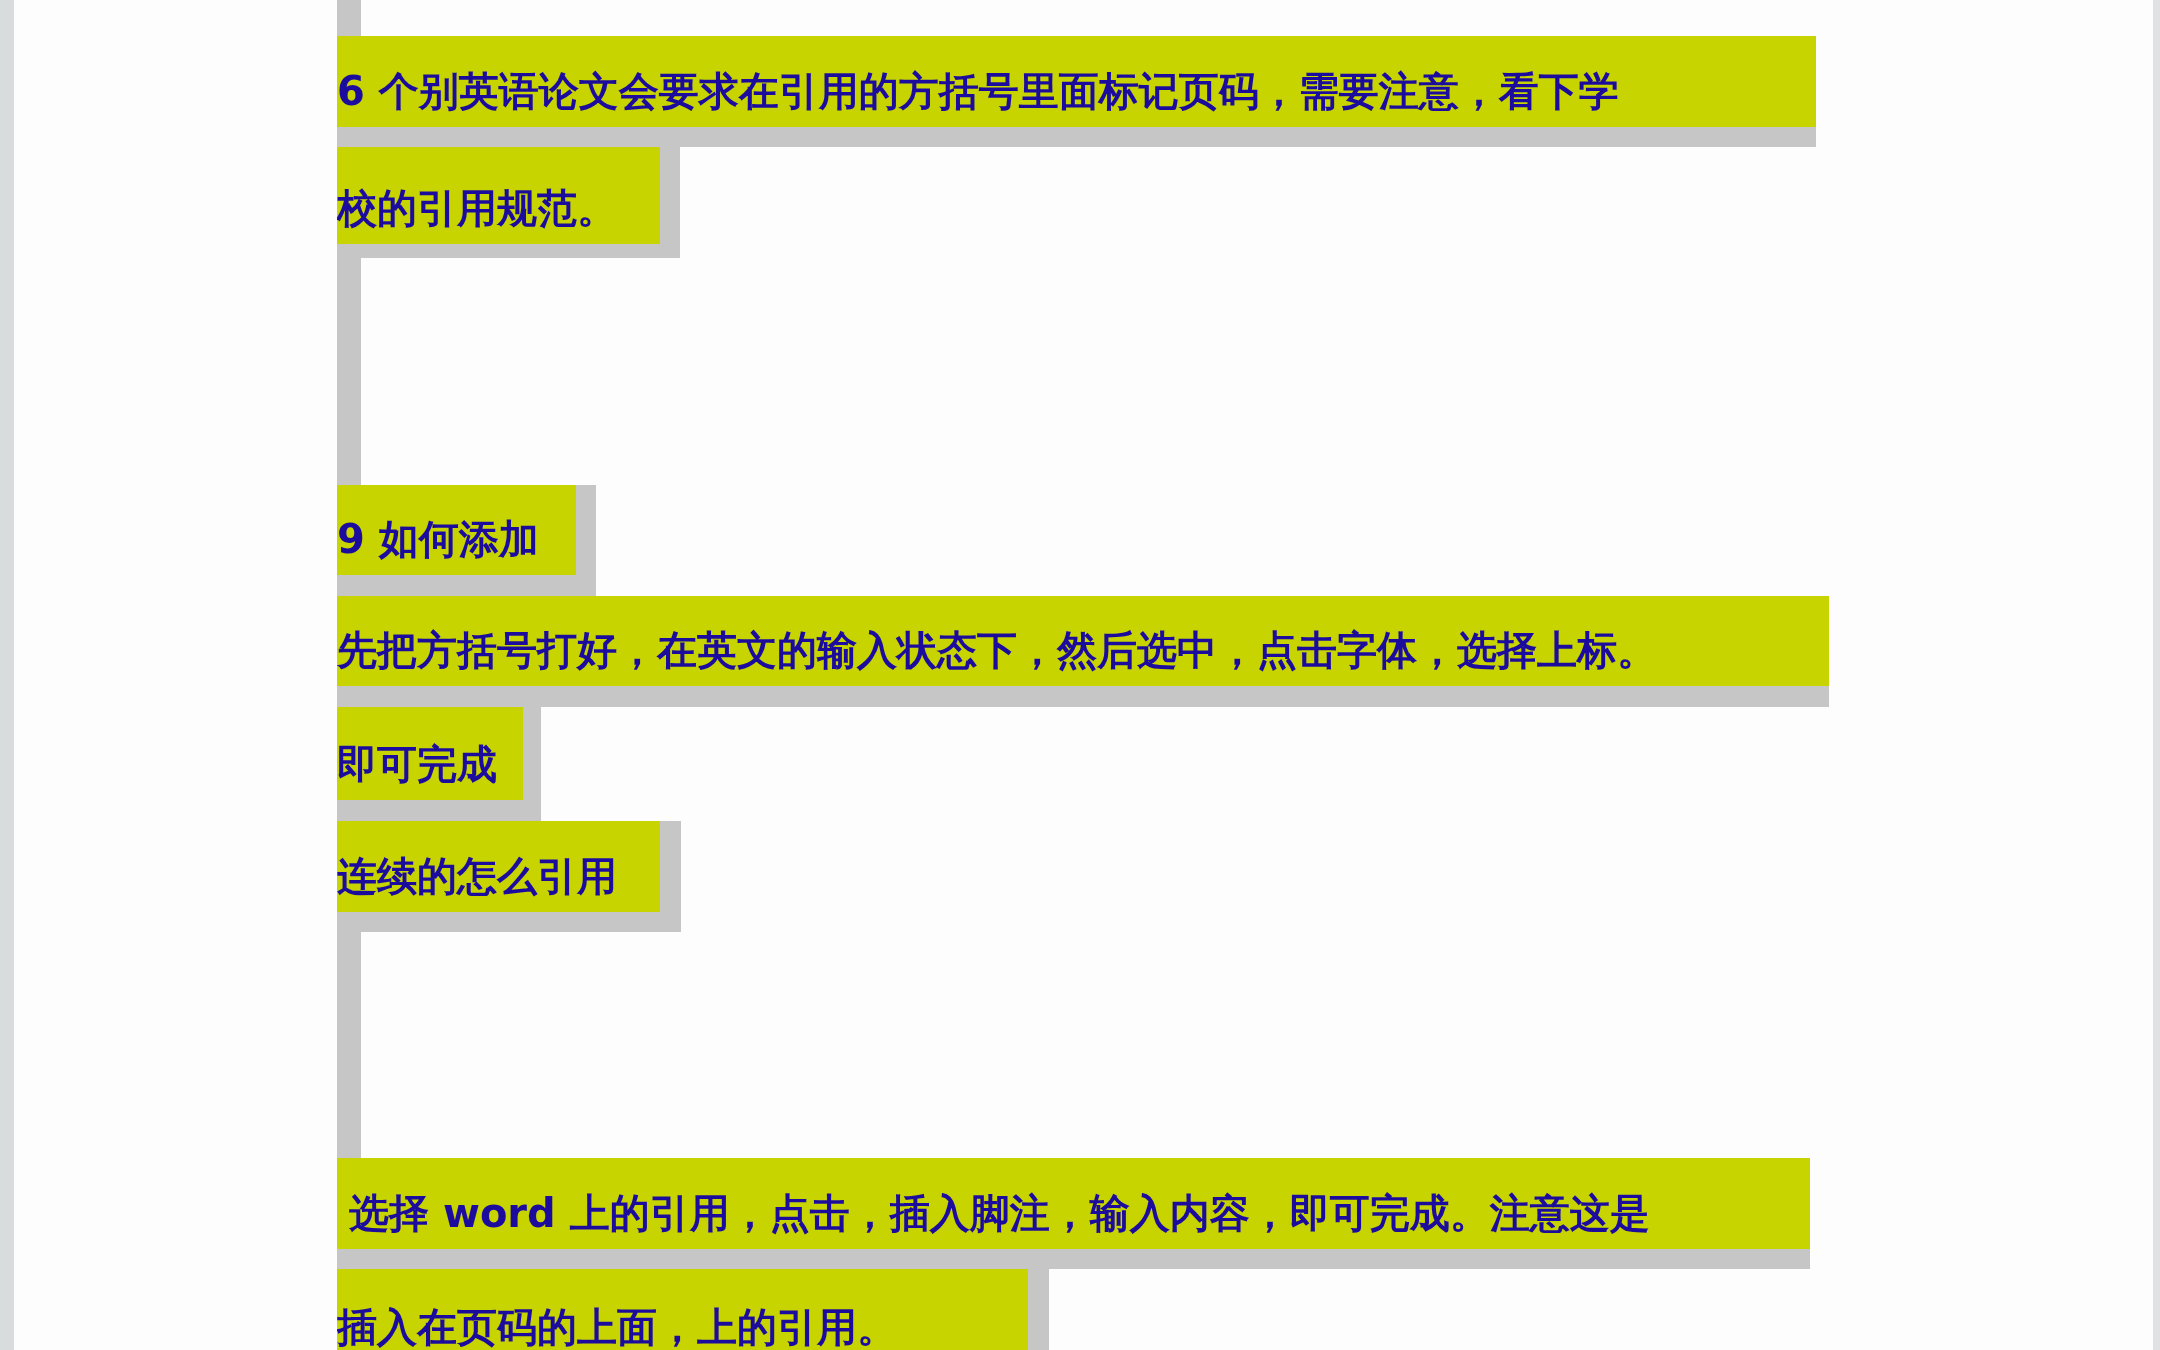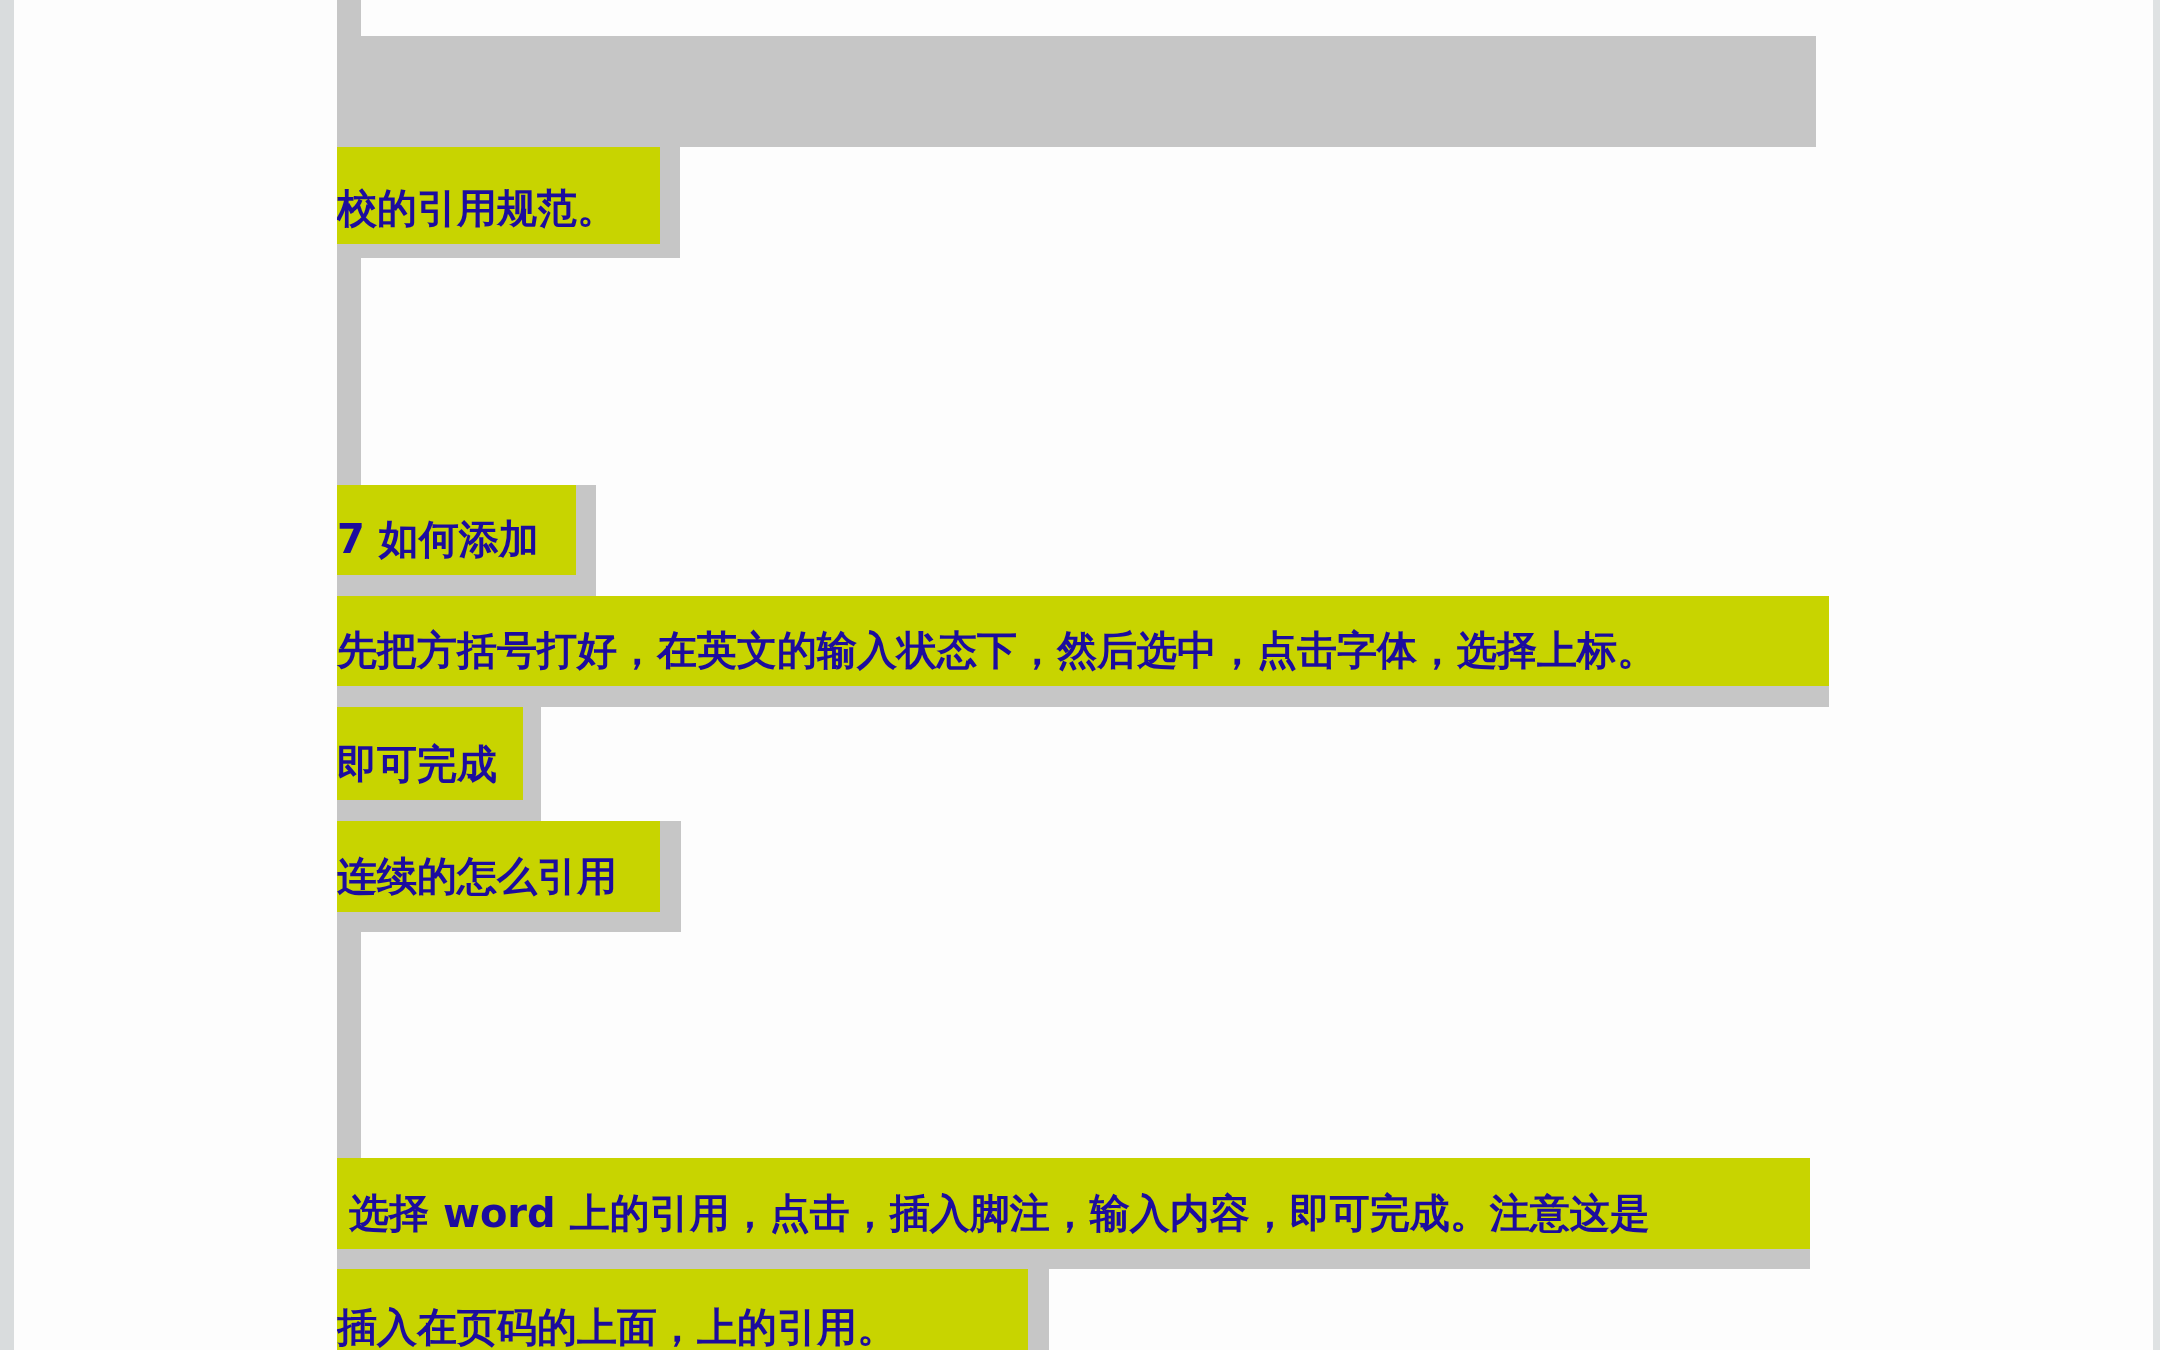--- a/index.html
+++ b/index.html
@@ -81,25 +81,28 @@
     <div class="shade" style="left:323px; top:821px; width:344px; height:111px;"></div>
 
     <div class="shade" style="left:323px; top:1158px; width:1473px; height:111px;"></div>
 
     <div class="shade" style="left:323px; top:1269px; width:712px; height:100px;"></div>
 
     <div style="position:absolute; left:347px; top:0; width:1460px; height:36px; background:#fdfdfd;"></div>
     <div style="position:absolute; left:347px; top:258px; width:1460px; height:227px; background:#fdfdfd;"></div>
     <div style="position:absolute; left:347px; top:932px; width:1460px; height:226px; background:#fdfdfd;"></div>
 
+    <div class="hl" style="left:323px; top:36px; width:1479px; height:91px;">
+      <span>6  个别英语论文会要求在引用的方括号里面标记页码，需要注意，看下学</span>
+    </div>
     <div class="hl" style="left:323px; top:147px; width:323px; height:97px;">
       <span>校的引用规范。</span>
     </div>
     <div class="hl" style="left:323px; top:485px; width:239px; height:90px;">
-      <span>7  如何添加</span>
+      <span>9  如何添加</span>
     </div>
     <div class="hl" style="left:323px; top:596px; width:1492px; height:90px;">
       <span>先把方括号打好，在英文的输入状态下，然后选中，点击字体，选择上标。</span>
     </div>
     <div class="hl" style="left:323px; top:821px; width:323px; height:91px;">
       <span>连续的怎么引用</span>
     </div>
     <div class="hl" style="left:323px; top:707px; width:186px; height:93px;">
       <span>即可完成</span>
     </div>

